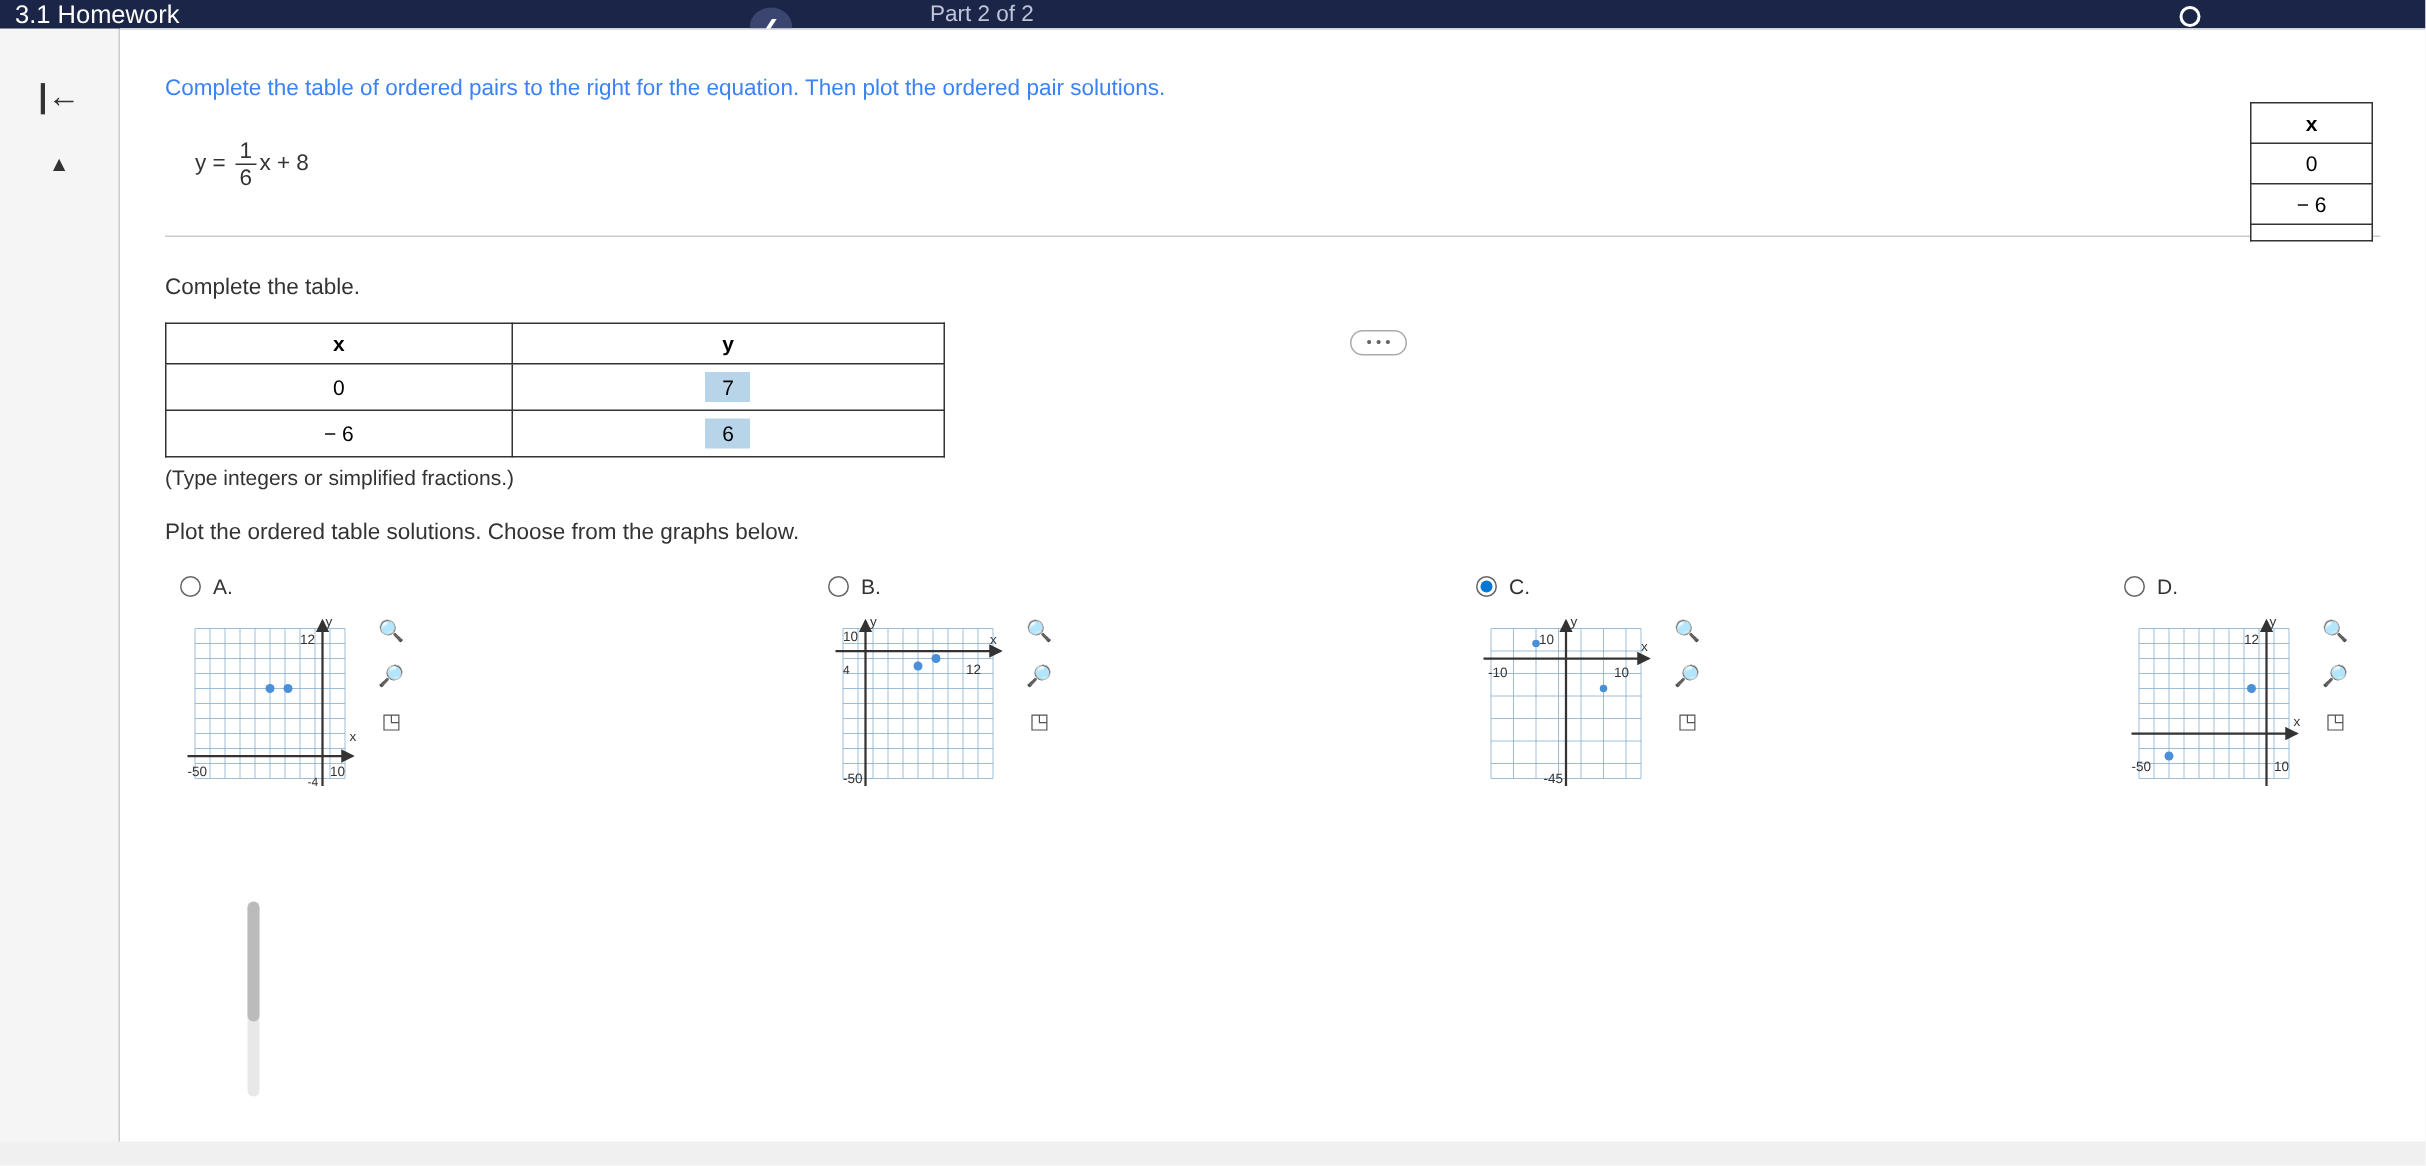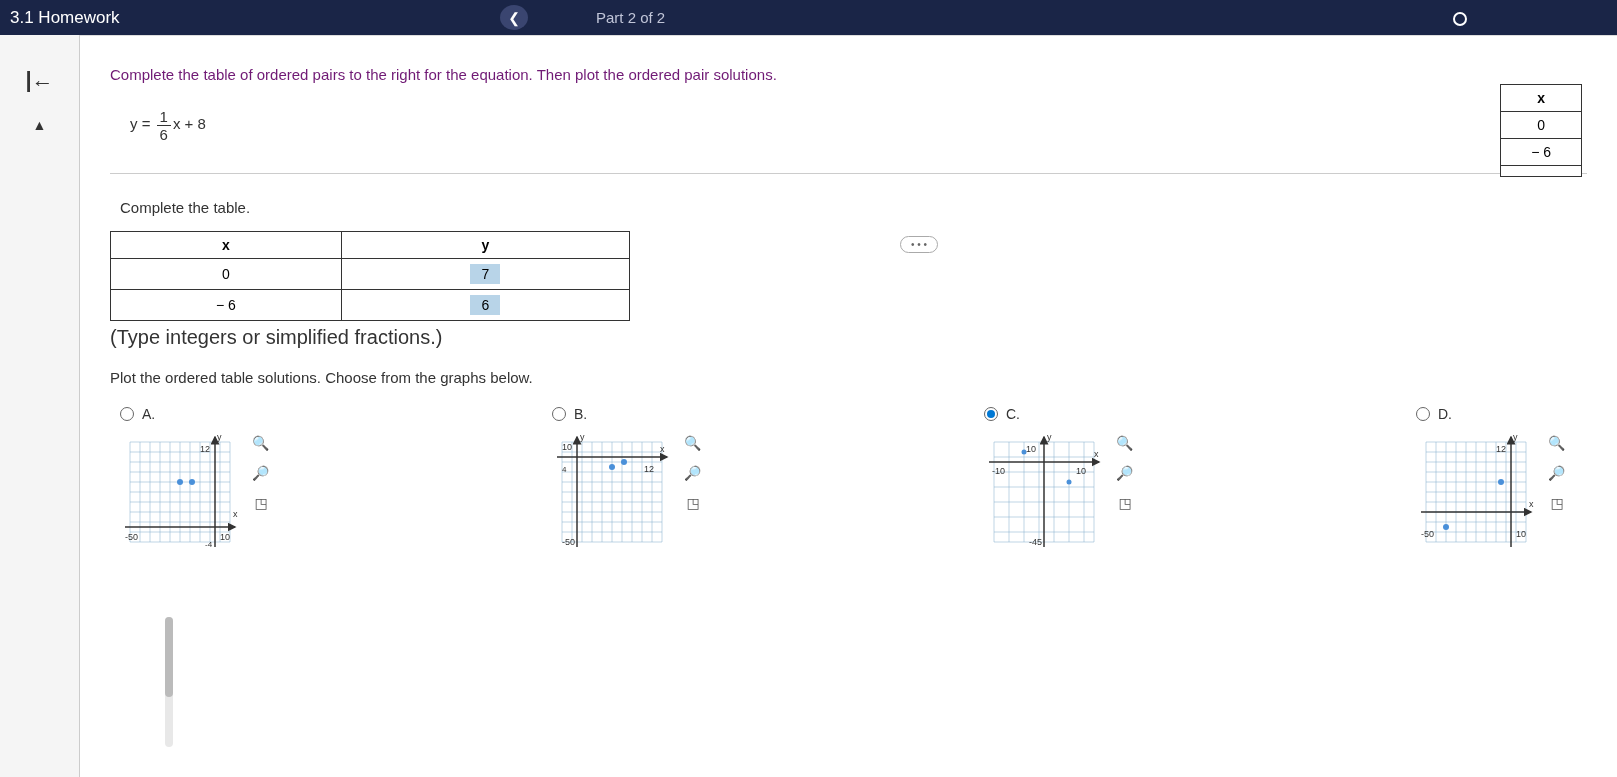--- a/index.html
+++ b/index.html
@@ -7,21 +7,21 @@
       font-family: Arial, sans-serif;
       background: #f0f0f0;
       width: 1617px;
       height: 777px;
       overflow: hidden;
       position: relative;
     }
     .top-bar {
       background: #1a2547;
       color: white;
-      height: 35px;
+      height: 19px;
       display: flex;
       align-items: center;
       padding: 0 10px;
       position: relative;
     }
     .top-title {
       font-size: 17px;
       font-weight: normal;
     }
     .nav-arrow {
@@ -33,21 +33,21 @@
       width: 28px;
       height: 25px;
       border-radius: 50%;
       display: flex;
       align-items: center;
       justify-content: center;
       font-size: 14px;
     }
     .part-indicator {
       position: absolute;
-      left: 596px;
+      left: 620px;
       color: #c0c5d8;
       font-size: 15px;
     }
     .points {
       position: absolute;
       right: 150px;
       color: white;
       font-size: 14px;
     }
     .points-circle {
@@ -91,21 +91,21 @@
     }
     .main-content {
       flex: 1;
       background: white;
       padding: 30px 30px 10px 30px;
       position: relative;
       border-top: 1px solid #ddd;
     }
     .instruction {
       font-size: 15px;
-      color: #701a75;
+      color: #3b82f6;
       margin-bottom: 25px;
     }
     .equation {
       font-size: 15px;
       color: #333;
       margin-bottom: 30px;
       margin-left: 20px;
     }
     .fraction {
       display: inline-block;
@@ -129,21 +129,20 @@
       border-radius: 12px;
       padding: 2px 10px;
       font-size: 10px;
       color: #666;
       background: white;
     }
     .sub-instruction {
       font-size: 15px;
       color: #333;
       margin-bottom: 15px;
-      margin-left: 10px;
     }
     .data-table {
       border-collapse: collapse;
       width: 520px;
       margin-bottom: 5px;
     }
     .data-table th, .data-table td {
       border: 1px solid #333;
       padding: 5px 10px;
       text-align: center;
@@ -151,21 +150,21 @@
       font-weight: normal;
     }
     .data-table th { font-weight: bold; }
     .answer-box {
       background: #b8d4e8;
       padding: 2px 8px;
       display: inline-block;
       min-width: 30px;
     }
     .hint {
-      font-size: 20px;
+      font-size: 14px;
       color: #333;
       margin-bottom: 20px;
     }
     .plot-instruction {
       font-size: 15px;
       color: #333;
       margin-bottom: 20px;
     }
     .options-row {
       display: flex;

